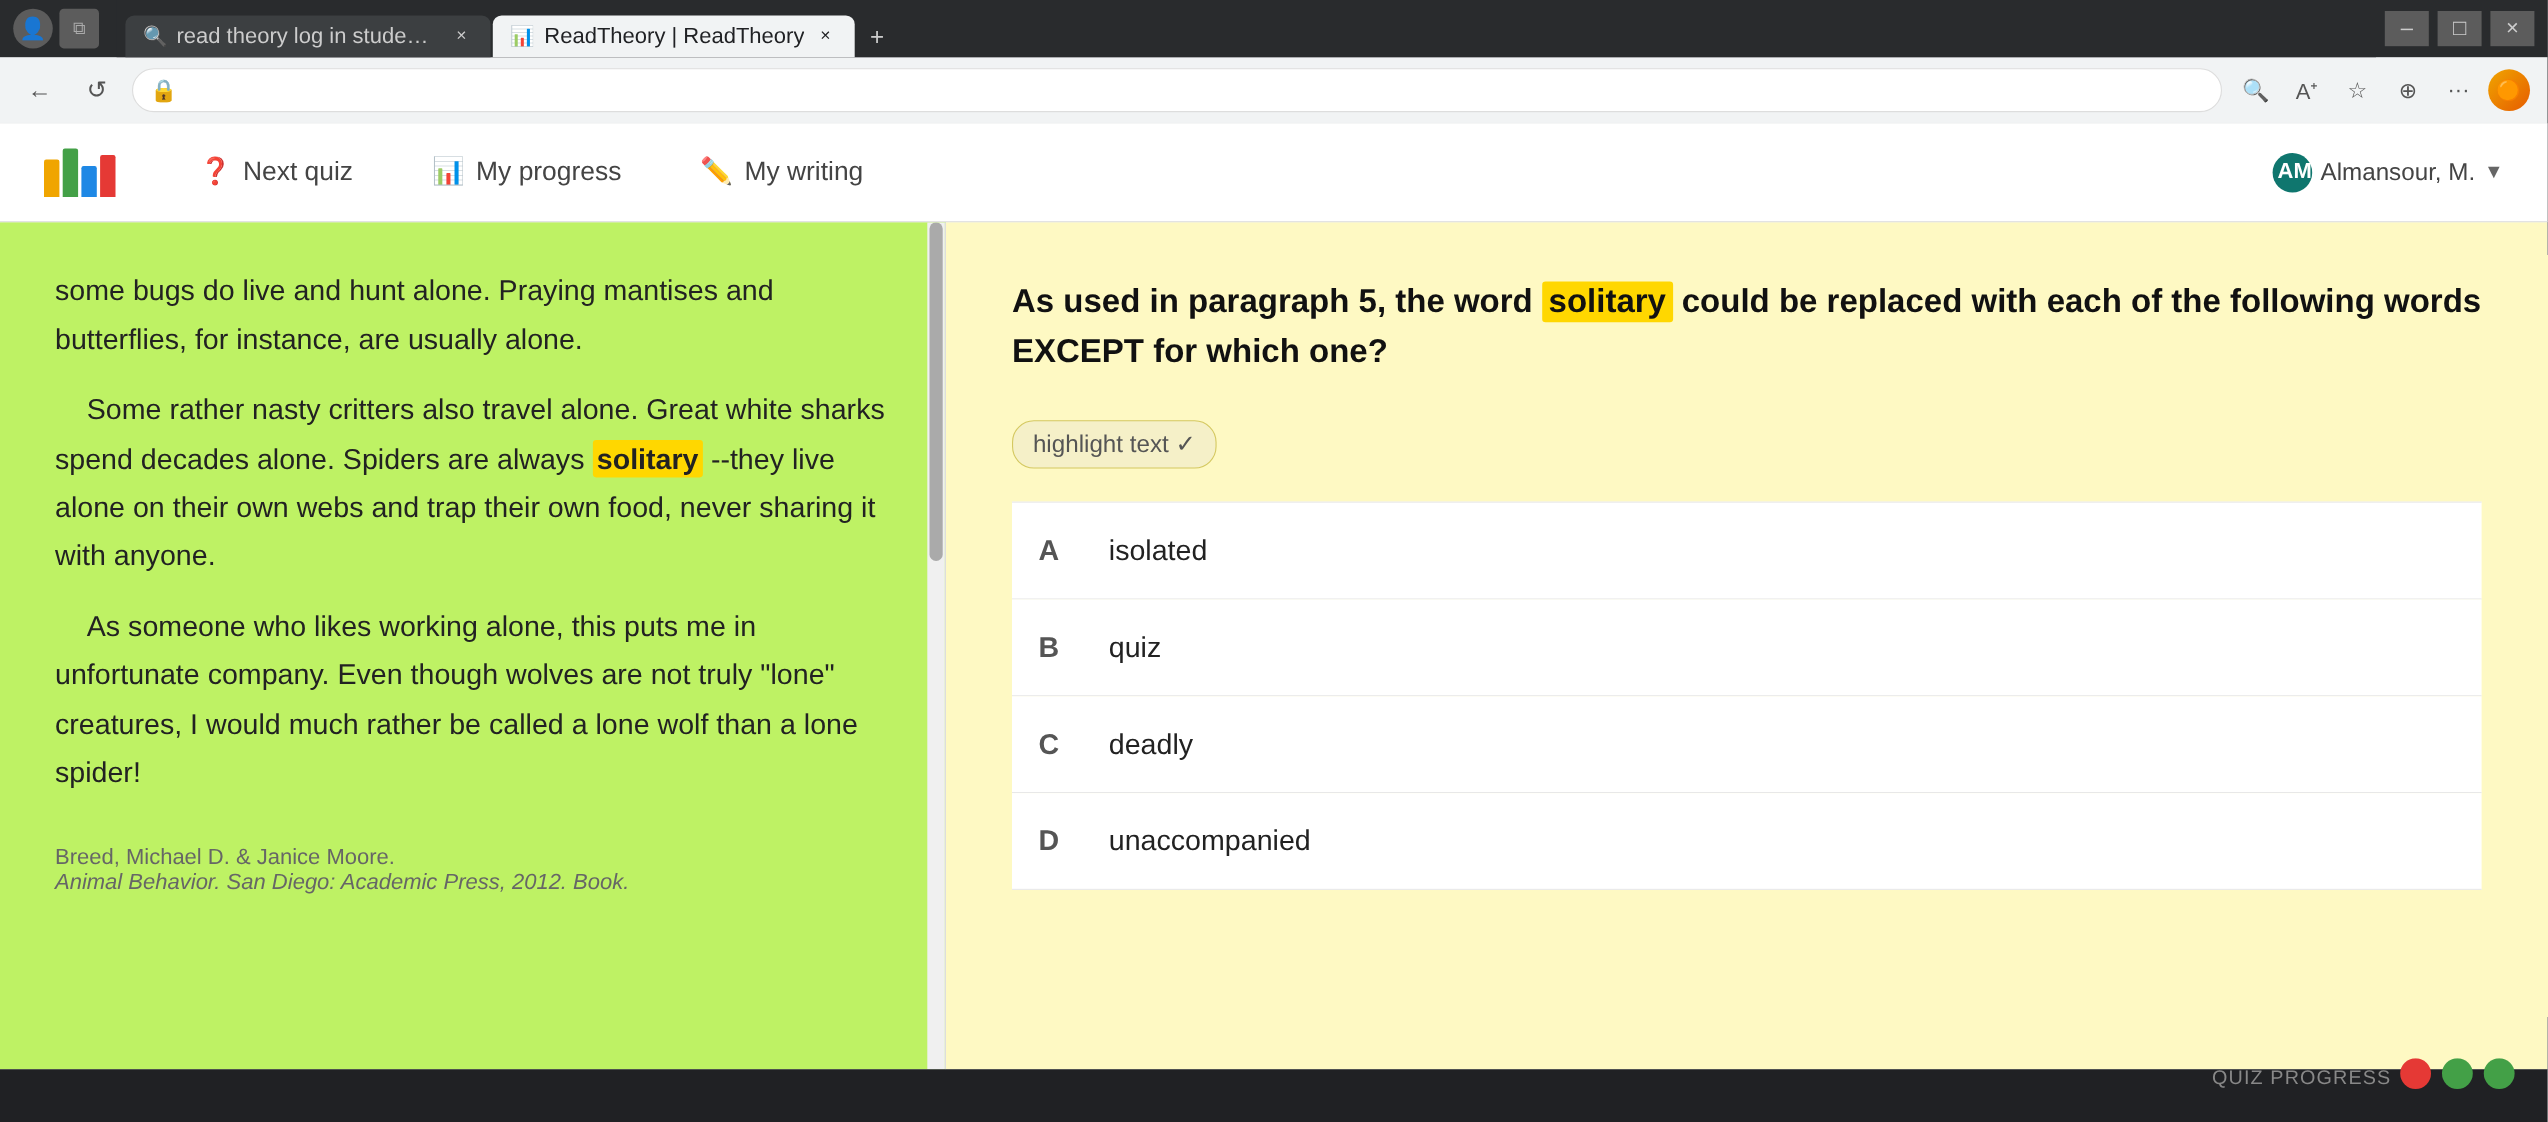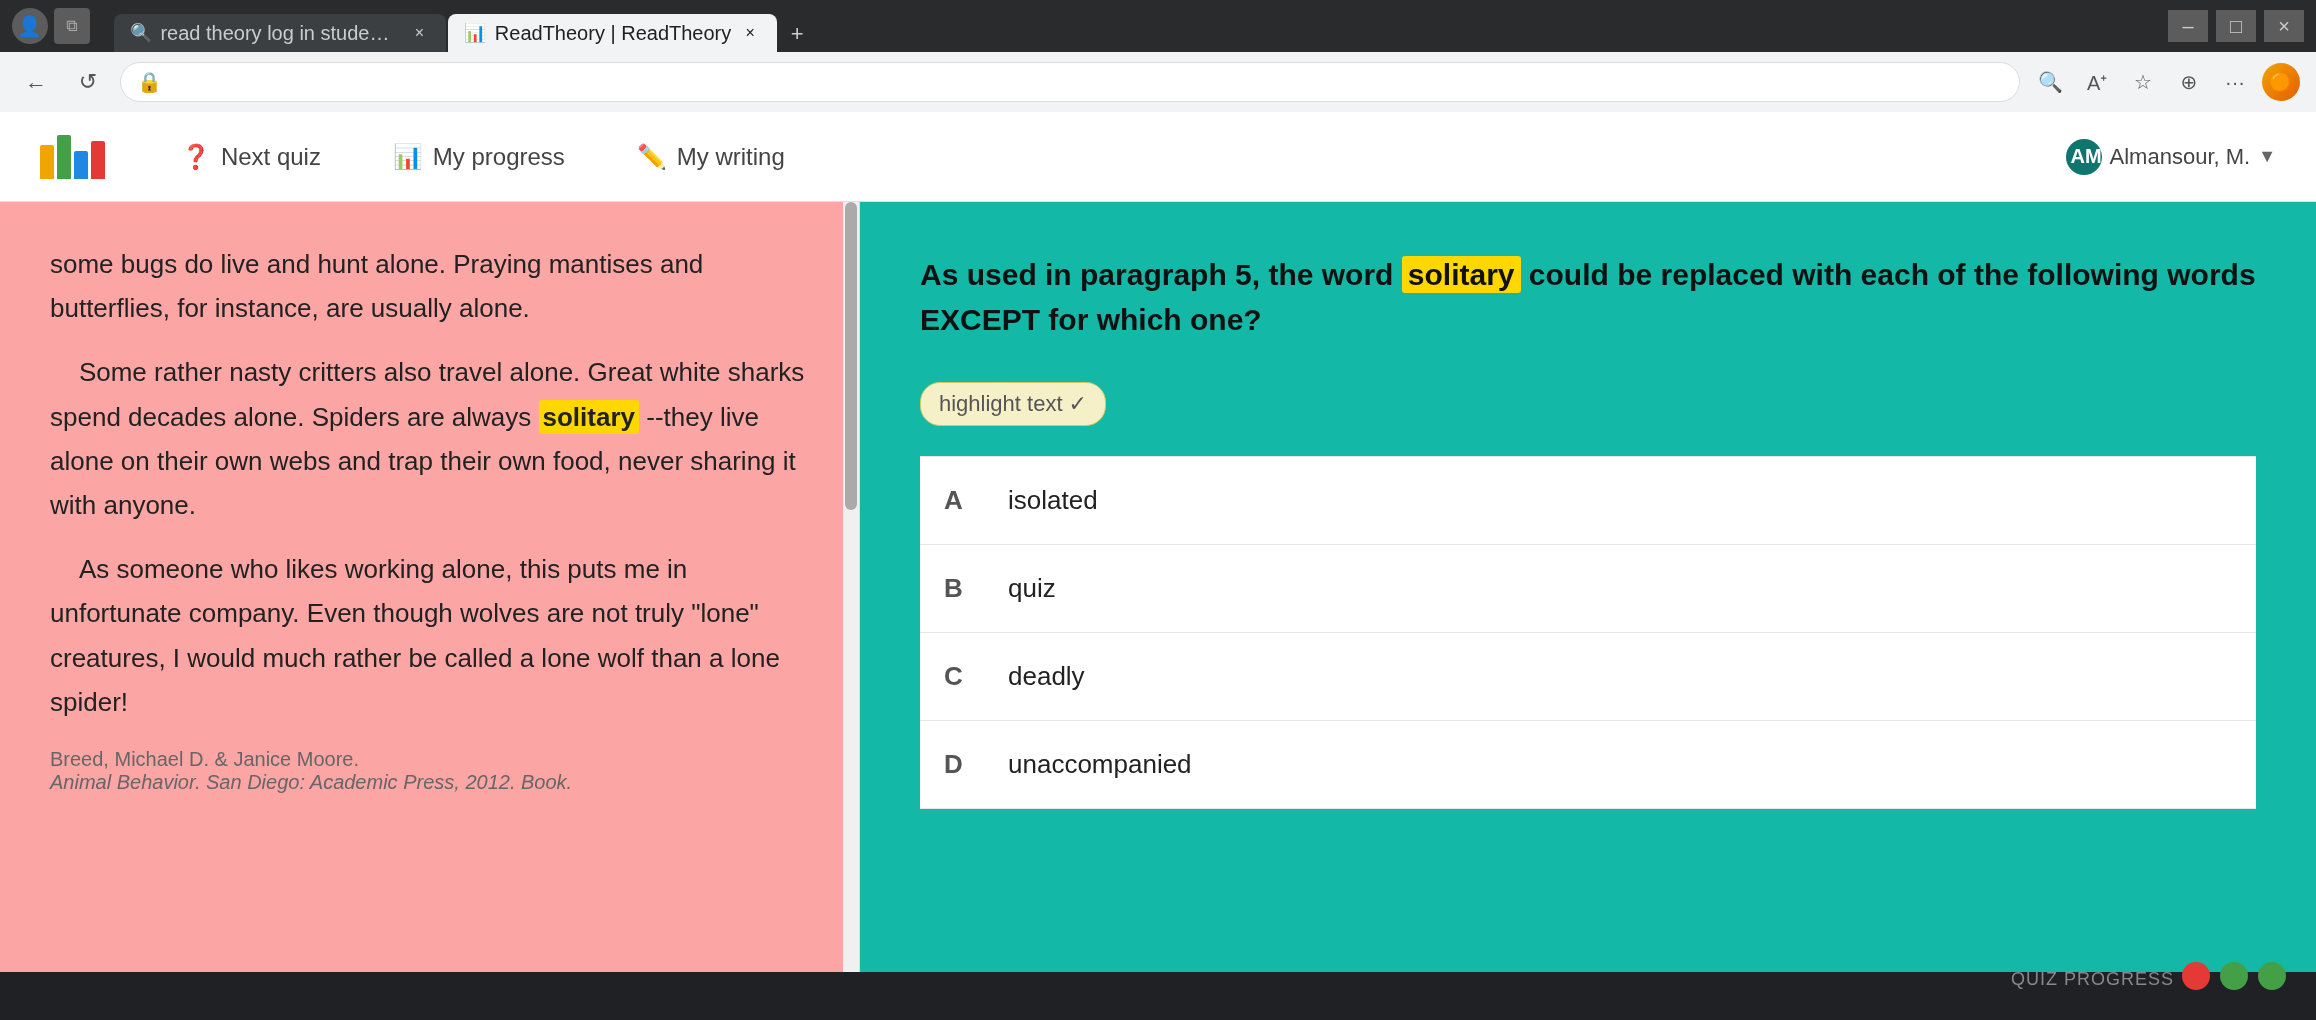--- a/index.html
+++ b/index.html
@@ -230,21 +230,21 @@
 
     
     .quiz-area {
       display: flex;
       flex: 1;
       overflow: hidden;
     }
 
     .passage-panel {
       flex: 0 0 860px;
-      background: #fca5a5;
+      background: #bef264;
       padding: 40px 50px;
       overflow-y: auto;
       border-right: 1px solid #ddd;
       position: relative;
     }
 
     .scrollbar-track {
       position: absolute;
       right: 0;
       top: 0;
@@ -275,35 +275,35 @@
     }
 
     .highlight-word {
       background: #ffd700;
       padding: 2px 4px;
       border-radius: 3px;
       font-weight: 600;
     }
 
     .citation {
-      margin-top: 24px;
+      margin-top: 44px;
       font-size: 20px;
       color: #666;
       font-style: italic;
     }
 
     .citation .author {
       font-style: normal;
       font-weight: 500;
     }
 
     
     .question-panel {
       flex: 1;
-      background: #14b8a6;
+      background: #fef9c3;
       padding: 50px 60px;
       overflow-y: auto;
     }
 
     .question-text {
       font-size: 30px;
       font-weight: 600;
       color: #111;
       line-height: 1.5;
       margin-bottom: 40px;

